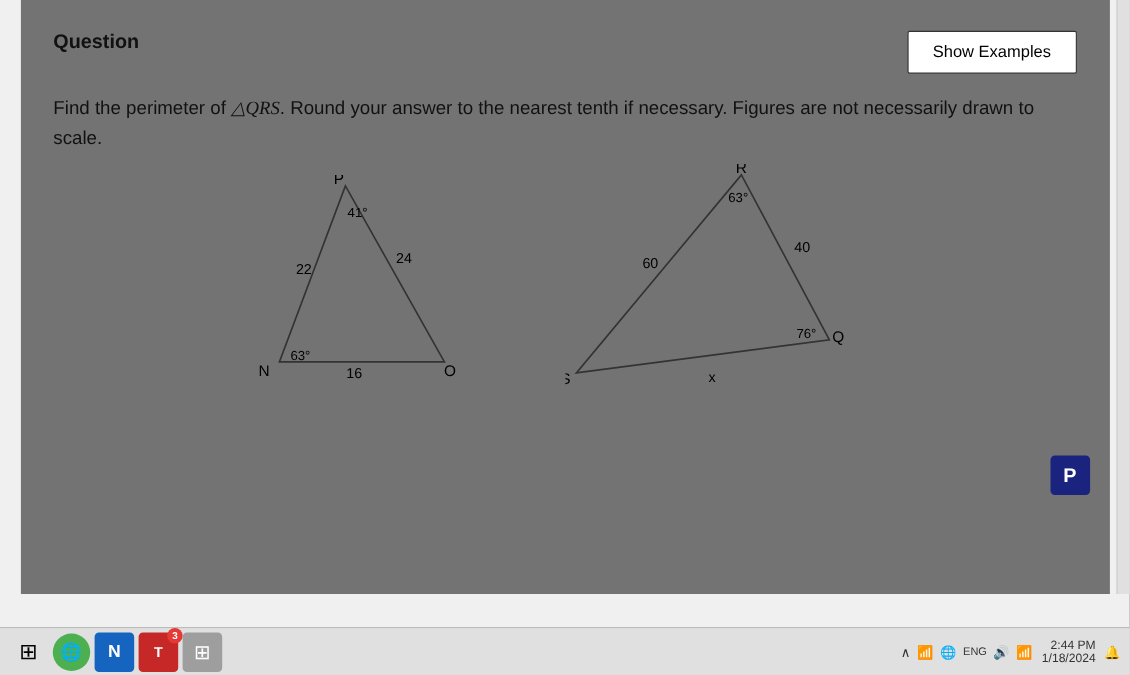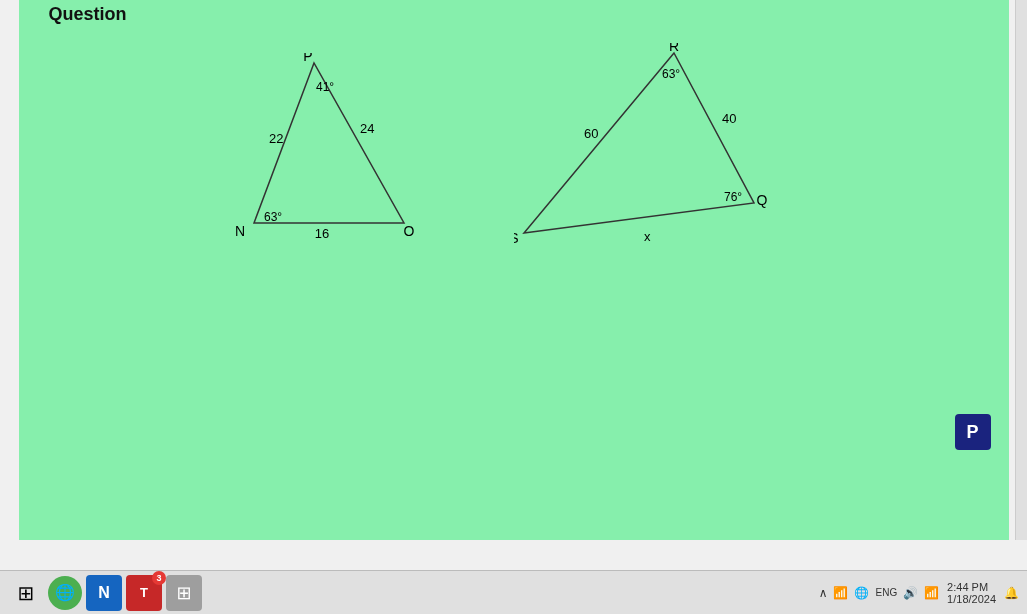--- a/index.html
+++ b/index.html
@@ -5,25 +5,25 @@
     * { margin: 0; padding: 0; box-sizing: border-box; }
     body {
       width: 1027px;
       height: 614px;
       background: #f0f0f0;
       font-family: Georgia, 'Times New Roman', serif;
       overflow: hidden;
       position: relative;
     }
     .main-content {
-      background: #86efac;
+      background: #737373;
       width: 990px;
       min-height: 540px;
       margin: 0 auto;
-      padding: 4px 30px;
+      padding: 28px 30px;
       position: relative;
     }
     .header-row {
       display: flex;
       justify-content: space-between;
       align-items: flex-start;
       margin-bottom: 18px;
     }
     .question-label {
       font-size: 18px;
@@ -117,21 +117,21 @@
       font-size: 12px;
       font-family: Arial, sans-serif;
       color: #333;
     }
     .system-icons {
       display: flex;
       align-items: center;
       gap: 6px;
     }
     .time-display {
-      text-align: left;
+      text-align: right;
       font-size: 11px;
     }
     .scrollbar-thumb {
       position: absolute;
       right: 0;
       top: 0;
       width: 12px;
       height: 540px;
       background: #e0e0e0;
       border-left: 1px solid #ccc;
@@ -154,22 +154,26 @@
       cursor: pointer;
     }
   </style>
 </head>
 <body>
 
 <div class="main-content">
 
   <div class="header-row">
     <span class="question-label">Question</span>
-  </div>
-
+    <button class="show-examples-btn">Show Examples</button>
+  </div>
+
+  <div class="problem-text">
+    Find the perimeter of <span class="math-text">△QRS</span>. Round your answer to the nearest tenth if necessary. Figures are not necessarily drawn to scale.
+  </div>
 
   <div class="triangle-area">
 
     <div class="triangle-container">
       <svg width="200" height="200">
 
         <polygon points="80,10 20,170 170,170" fill="none" stroke="#333" stroke-width="1.5"></polygon>
 
         <text x="74" y="8" font-size="14" text-anchor="middle">P</text>
         <text x="6" y="183" font-size="14" text-anchor="middle">N</text>

